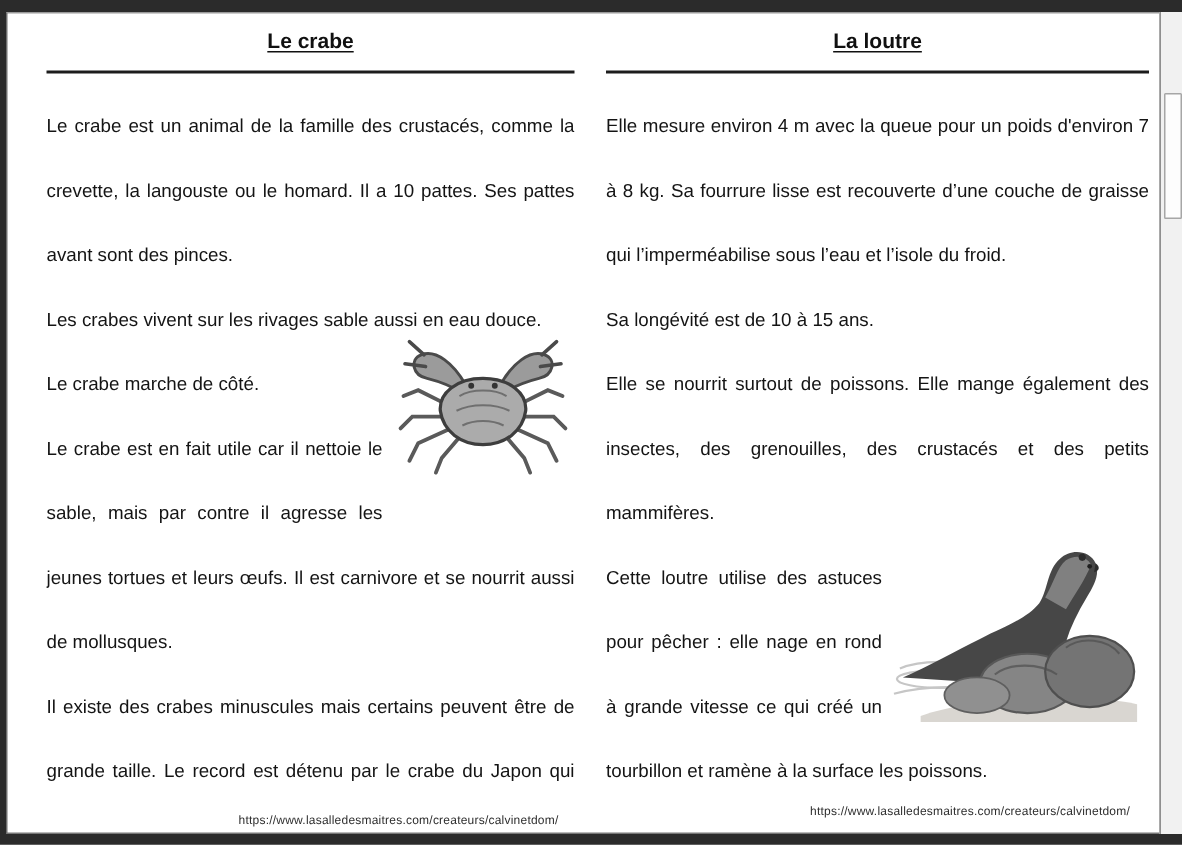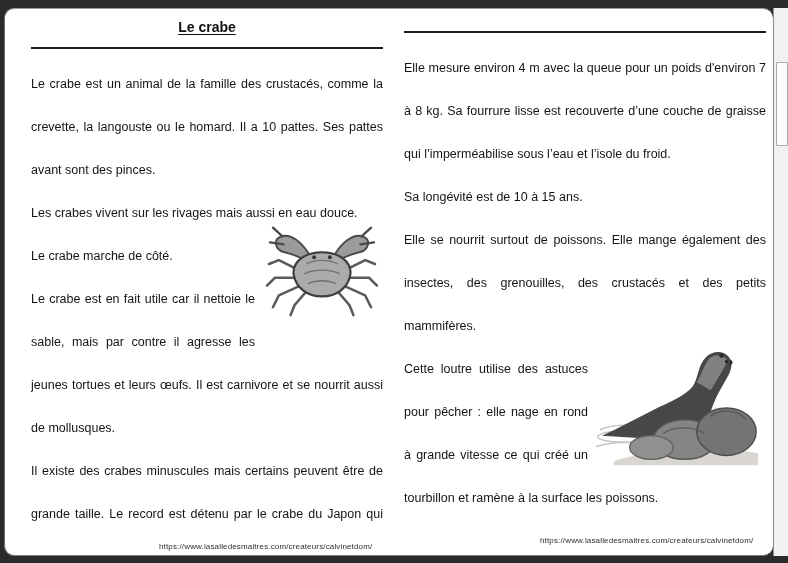--- a/index.html
+++ b/index.html
@@ -9,21 +9,20 @@
     font-family:"Liberation Sans","DejaVu Sans",sans-serif;
   }
   .screen { position:relative; width:788px; height:563px; background:#2b2b2b; }
 
   
   .paper {
     position:absolute; left:4px; top:8px; width:769px; height:548px;
     background:#ffffff;
     border-top:1px solid #9a9a9a; border-left:1px solid #6e6e6e; border-bottom:1px solid #777;
     box-sizing:border-box;
-    border-radius:10px;
   }
 
   
   .scroll-rail {
     position:absolute; right:0; top:8px; width:15px; height:548px;
     background:#f1f1f1; border-left:1px solid #8f8f8f; box-sizing:border-box;
   }
   .scroll-thumb {
     position:absolute; left:2px; top:54px; width:10px; height:82px;
     background:#fdfdfd; border:1px solid #a6a6a6; border-radius:1px;
@@ -68,21 +67,21 @@
 
 <div class="screen">
 
   <div class="paper">
 
     <div class="col col-left">
       <span class="title">Le crabe</span>
       <hr class="rule">
       <div class="body">
         <p>Le crabe est un animal de la famille des crustacés, comme la crevette, la langouste ou le homard. Il a 10 pattes. Ses pattes avant sont des pinces.</p>
-        <p>Les crabes vivent sur les rivages mais aussi en eau douce.</p>
+        <p>Les crabes vivent sur les rivages sable aussi en eau douce.</p>
         <p>
           <span class="fig fig-crab">
             <svg viewBox="0 0 120 108">
               <g stroke="#5a5a5a" stroke-width="2.6" fill="none" stroke-linecap="round">
                 <path d="M36 58 L16 48 L6 52"></path>
                 <path d="M35 66 L12 66 L4 74"></path>
                 <path d="M38 74 L16 84 L10 96"></path>
                 <path d="M44 80 L32 94 L28 104"></path>
                 <path d="M84 58 L104 48 L114 52"></path>
                 <path d="M85 66 L108 66 L116 74"></path>
@@ -101,20 +100,21 @@
           </span>
           <span>Le crabe marche de côté.</span>
         </p>
         <p>Le crabe est en fait utile car il nettoie le sable, mais par contre il agresse les jeunes tortues et leurs œufs. Il est carnivore et se nourrit aussi de mollusques.</p>
         <p>Il existe des crabes minuscules mais certains peuvent être de grande taille. Le record est détenu par le crabe du Japon qui peut dépasser 3,5 m  avec les pattes pour une carapace de 40 cm et un poids de 20 kg.</p>
       </div>
       <div class="footer-url">https://www.lasalledesmaitres.com/createurs/calvinetdom/</div>
     </div>
 
     <div class="col col-right">
+      <span class="title">La loutre</span>
       <hr class="rule">
       <div class="body">
         <p>Elle mesure environ 4 m avec la queue pour un poids d'environ 7 à 8 kg. Sa fourrure lisse est recouverte d’une couche de graisse qui l’imperméabilise sous l’eau et l’isole du froid.</p>
         <p>Sa longévité est de 10 à 15 ans.</p>
         <p>Elle se nourrit surtout de poissons. Elle mange également des insectes, des grenouilles, des crustacés et des petits mammifères.</p>
         <p>
           <span class="fig fig-otter">
             <svg viewBox="0 0 172 122">
               <g stroke="#c6c6c6" fill="none" stroke-width="1.5">
                 <path d="M6 86 C20 80 44 80 58 86"></path>

